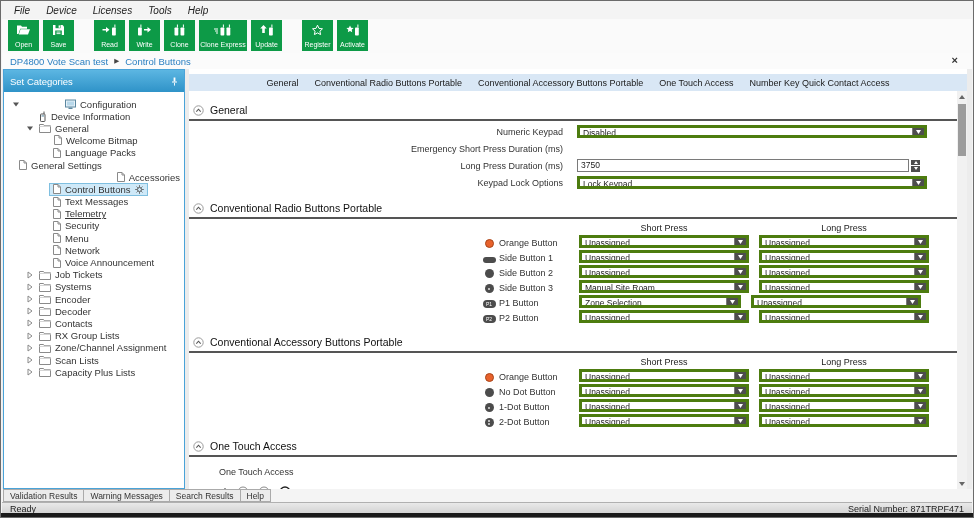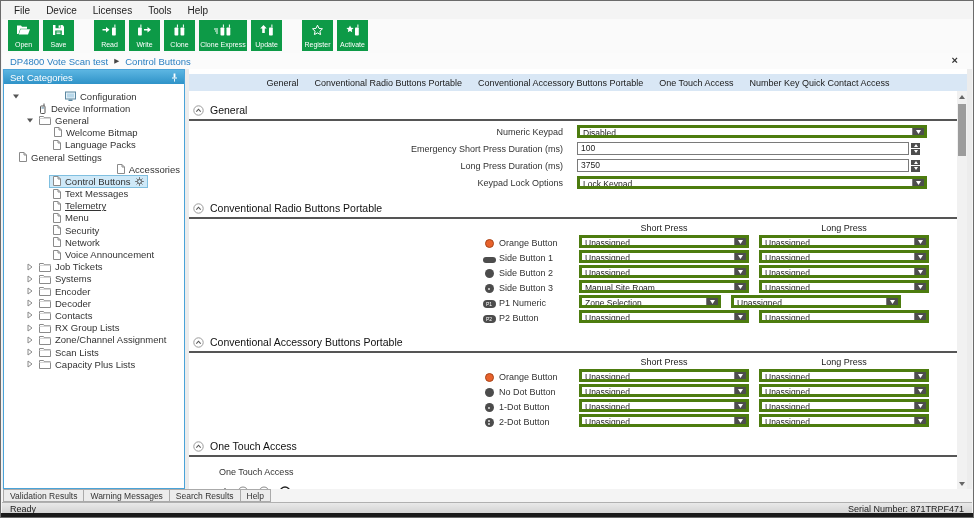--- a/index.html
+++ b/index.html
@@ -9,21 +9,21 @@
   *{box-sizing:border-box;}
   html,body{margin:0;padding:0;}
   body{width:974px;height:518px;position:relative;overflow:hidden;
        font-family:"Liberation Sans",sans-serif;background:#e9e9e9;}
   .window{position:absolute;inset:0;border:1px solid #6b6b6b;background:#f4f4f4;}
   .icon{display:inline-flex;align-items:center;justify-content:center;line-height:1;}
 
   
   .menubar{position:absolute;left:1px;top:1px;right:1px;height:17px;background:#f4f4f4;
            display:flex;align-items:center;padding-left:4px;font-size:10px;color:#222;}
-  .menu-item{padding:2px 8px;white-space:nowrap;}
+  .menu-item{padding:2px 8px;white-space:nowrap;font-style:italic;}
 
   
   .toolbar{position:absolute;left:1px;top:18px;right:1px;height:34px;background:#fafafa;
            display:flex;align-items:flex-start;padding:1px 0 0 6px;}
   .tb-group{display:flex;gap:4px;margin-right:20px;}
   .tb-btn{width:31px;height:31px;background:var(--green);color:#fff;display:flex;
           flex-direction:column;align-items:center;justify-content:space-between;
           padding:4px 1px 3px;font-size:7px;cursor:default;}
   .tb-btn.wide{width:48px;}
   .tb-label{white-space:nowrap;}
@@ -33,21 +33,21 @@
                  display:flex;align-items:center;padding-left:8px;font-size:9.5px;color:#2a7fc1;}
   .crumb-sep{color:#444;font-size:6.5px;margin:0 6px;}
   .close-x{position:absolute;right:14px;top:1px;color:#333;font-size:11px;font-weight:bold;}
 
   
   .main-bg{position:absolute;left:1px;right:1px;top:68px;height:420px;background:#ececec;}
 
   
   .sidebar{position:absolute;left:2px;top:68px;width:182px;height:420px;background:#fff;
            border:1px solid var(--panel-border);overflow:hidden;}
-  .sidebar-header{height:14px;background:linear-gradient(var(--hdr-blue1),var(--hdr-blue2));
+  .sidebar-header{height:22px;background:linear-gradient(var(--hdr-blue1),var(--hdr-blue2));
                   color:#fff;font-size:9.5px;display:flex;align-items:center;
                   justify-content:space-between;padding:0 6px;}
   .tree{padding-top:6px;font-size:9.5px;color:#333;}
   .tree-row{height:12.2px;display:flex;align-items:center;white-space:nowrap;}
   .expander{width:11px;display:inline-flex;justify-content:center;}
   .sel-wrap{display:inline-flex;align-items:center;padding:0 3px;border:1px solid transparent;}
   .tree-row.selected .sel-wrap{background:#cfe9f8;border:1px solid #7fbfe0;}
   .tree-icon{margin-right:4px;}
   .gearwrap{margin-left:5px;}
 
@@ -387,33 +387,33 @@
         </div>
         <div class="tree-row" style="padding-left: 34px;">
           <span class="expander"></span>
           <span class="sel-wrap">
             <span class="icon tree-icon">
               <svg width="8" height="10" viewBox="0 0 8 10">
                 <path d="M0.5 0.5h4.5L7.5 3v6.5H0.5z" fill="#fff" stroke="#8a8a8a"></path>
                 <path d="M5 0.5V3h2.5" fill="none" stroke="#8a8a8a"></path>
               </svg>
             </span>
-            <span class="tree-label">Menu</span>
+            <span class="tree-label">Security</span>
           </span>
         </div>
         <div class="tree-row" style="padding-left: 34px;">
           <span class="expander"></span>
           <span class="sel-wrap">
             <span class="icon tree-icon">
               <svg width="8" height="10" viewBox="0 0 8 10">
                 <path d="M0.5 0.5h4.5L7.5 3v6.5H0.5z" fill="#fff" stroke="#8a8a8a"></path>
                 <path d="M5 0.5V3h2.5" fill="none" stroke="#8a8a8a"></path>
               </svg>
             </span>
-            <span class="tree-label">Security</span>
+            <span class="tree-label">Menu</span>
           </span>
         </div>
         <div class="tree-row" style="padding-left: 34px;">
           <span class="expander"></span>
           <span class="sel-wrap">
             <span class="icon tree-icon">
               <svg width="8" height="10" viewBox="0 0 8 10">
                 <path d="M0.5 0.5h4.5L7.5 3v6.5H0.5z" fill="#fff" stroke="#8a8a8a"></path>
                 <path d="M5 0.5V3h2.5" fill="none" stroke="#8a8a8a"></path>
               </svg>
@@ -609,35 +609,20 @@
                 <span class="cv">Disabled</span>
                 <span class="ca">
                   <svg width="5" height="4" viewBox="0 0 5 4">
                     <path d="M0 0h5L2.5 4z" fill="#fff"></path>
                   </svg>
                 </span>
               </div>
             </div>
             <div class="fieldrow">
               <span class="flabel">Emergency Short Press Duration (ms)</span>
-              <div class="spin">
-                <span class="si">100</span>
-                <span class="sb">
-                  <span>
-                    <svg width="4" height="3" viewBox="0 0 4 3">
-                      <path d="M0 3h4L2 0z" fill="#fff"></path>
-                    </svg>
-                  </span>
-                  <span>
-                    <svg width="4" height="3" viewBox="0 0 4 3">
-                      <path d="M0 0h4L2 3z" fill="#fff"></path>
-                    </svg>
-                  </span>
-                </span>
-              </div>
             </div>
             <div class="fieldrow">
               <span class="flabel">Long Press Duration (ms)</span>
               <div class="spin">
                 <span class="si">3750</span>
                 <span class="sb">
                   <span>
                     <svg width="4" height="3" viewBox="0 0 4 3">
                       <path d="M0 3h4L2 0z" fill="#fff"></path>
                     </svg>
@@ -781,22 +766,22 @@
                   </svg>
                 </span>
               </div>
             </div>
             <div class="btnrow">
               <span class="bicon">
                 <span class="icon">
                   <span class="pillbtn">P1</span>
                 </span>
               </span>
-              <span class="blabel">P1 Numeric</span>
-              <div class="combo" style="width: 142px; margin-top: 6px;">
+              <span class="blabel">P1 Button</span>
+              <div class="combo" style="width: 162px; margin-top: 6px;">
                 <span class="cv">Zone Selection</span>
                 <span class="ca">
                   <svg width="5" height="4" viewBox="0 0 5 4">
                     <path d="M0 0h5L2.5 4z" fill="#fff"></path>
                   </svg>
                 </span>
               </div>
               <span class="cgap"></span>
               <div class="combo" style="width: 170px;">
                 <span class="cv">Unassigned</span>

